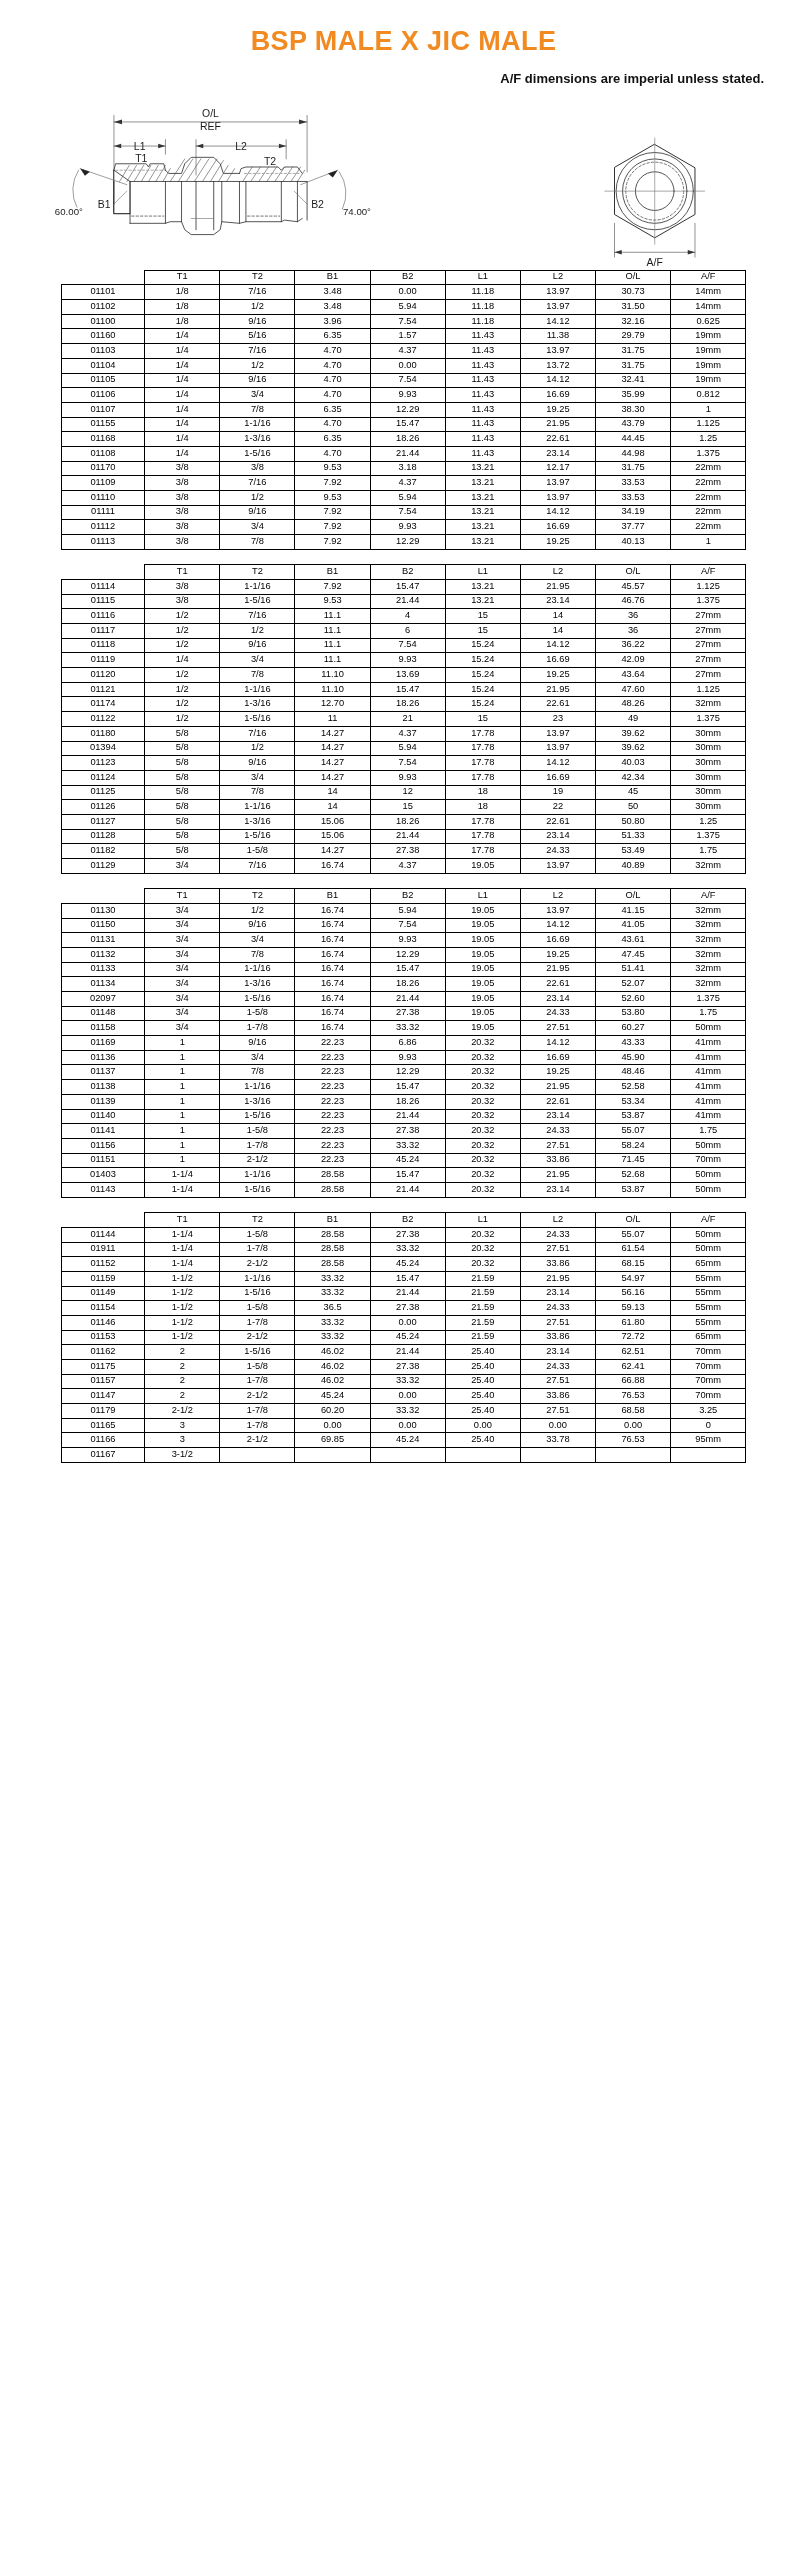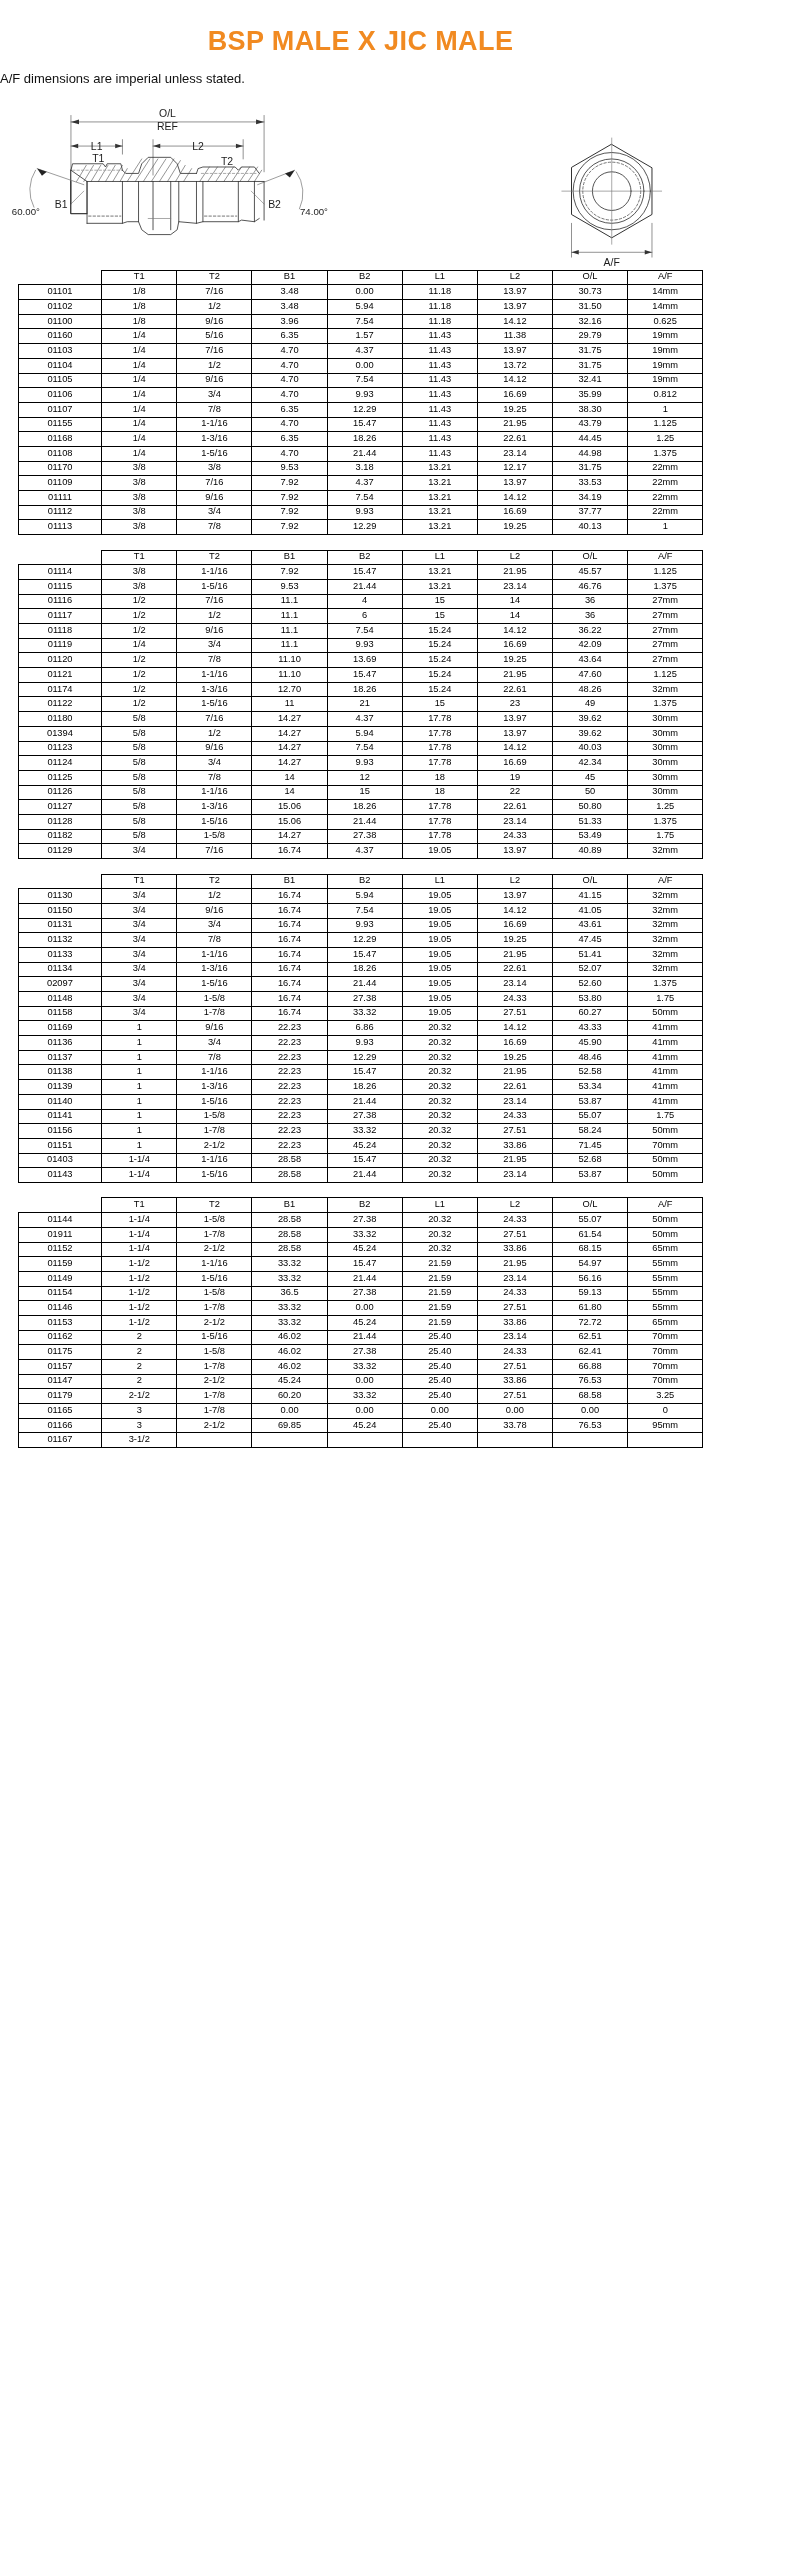--- a/index.html
+++ b/index.html
@@ -5,37 +5,37 @@
   * { box-sizing: border-box; }
   html, body { margin:0; padding:0; }
   body {
     width:805px; height:2576px;
     background:#ffffff;
     font-family:"Liberation Sans", sans-serif;
     color:#000;
     position:relative;
     overflow:hidden;
   }
-  .page { width:721px; padding:0; }
+  .page { width:721px; padding:0;margin-left:43px; }
 
   .title {
     text-align:center;
     color:#f18a21;
     font-weight:bold;
     font-size:27px;
     letter-spacing:0.4px;
     margin:27px 0 0 0;
     line-height:1.1;
   }
   .subtitle {
-    text-align:left;
+    text-align:right;
     color:#111;
     font-size:13px;
     margin:14.5px 0 0 0;
-    font-weight:400;
+    font-weight:700;
   }
 
   
   .drawing-wrap {
     position:relative;
     width:805px;
     height:169px;
     margin-top:14.5px;
   }
   .drawing-wrap svg { display:block; }
@@ -375,20 +375,31 @@
               <td>3/8</td>
               <td>7/16</td>
               <td>7.92</td>
               <td>4.37</td>
               <td>13.21</td>
               <td>13.97</td>
               <td>33.53</td>
               <td>22mm</td>
             </tr>
             <tr>
+              <td class="part">01110</td>
+              <td>3/8</td>
+              <td>1/2</td>
+              <td>9.53</td>
+              <td>5.94</td>
+              <td>13.21</td>
+              <td>13.97</td>
+              <td>33.53</td>
+              <td>22mm</td>
+            </tr>
+            <tr>
               <td class="part">01111</td>
               <td>3/8</td>
               <td>9/16</td>
               <td>7.92</td>
               <td>7.54</td>
               <td>13.21</td>
               <td>14.12</td>
               <td>34.19</td>
               <td>22mm</td>
             </tr>

